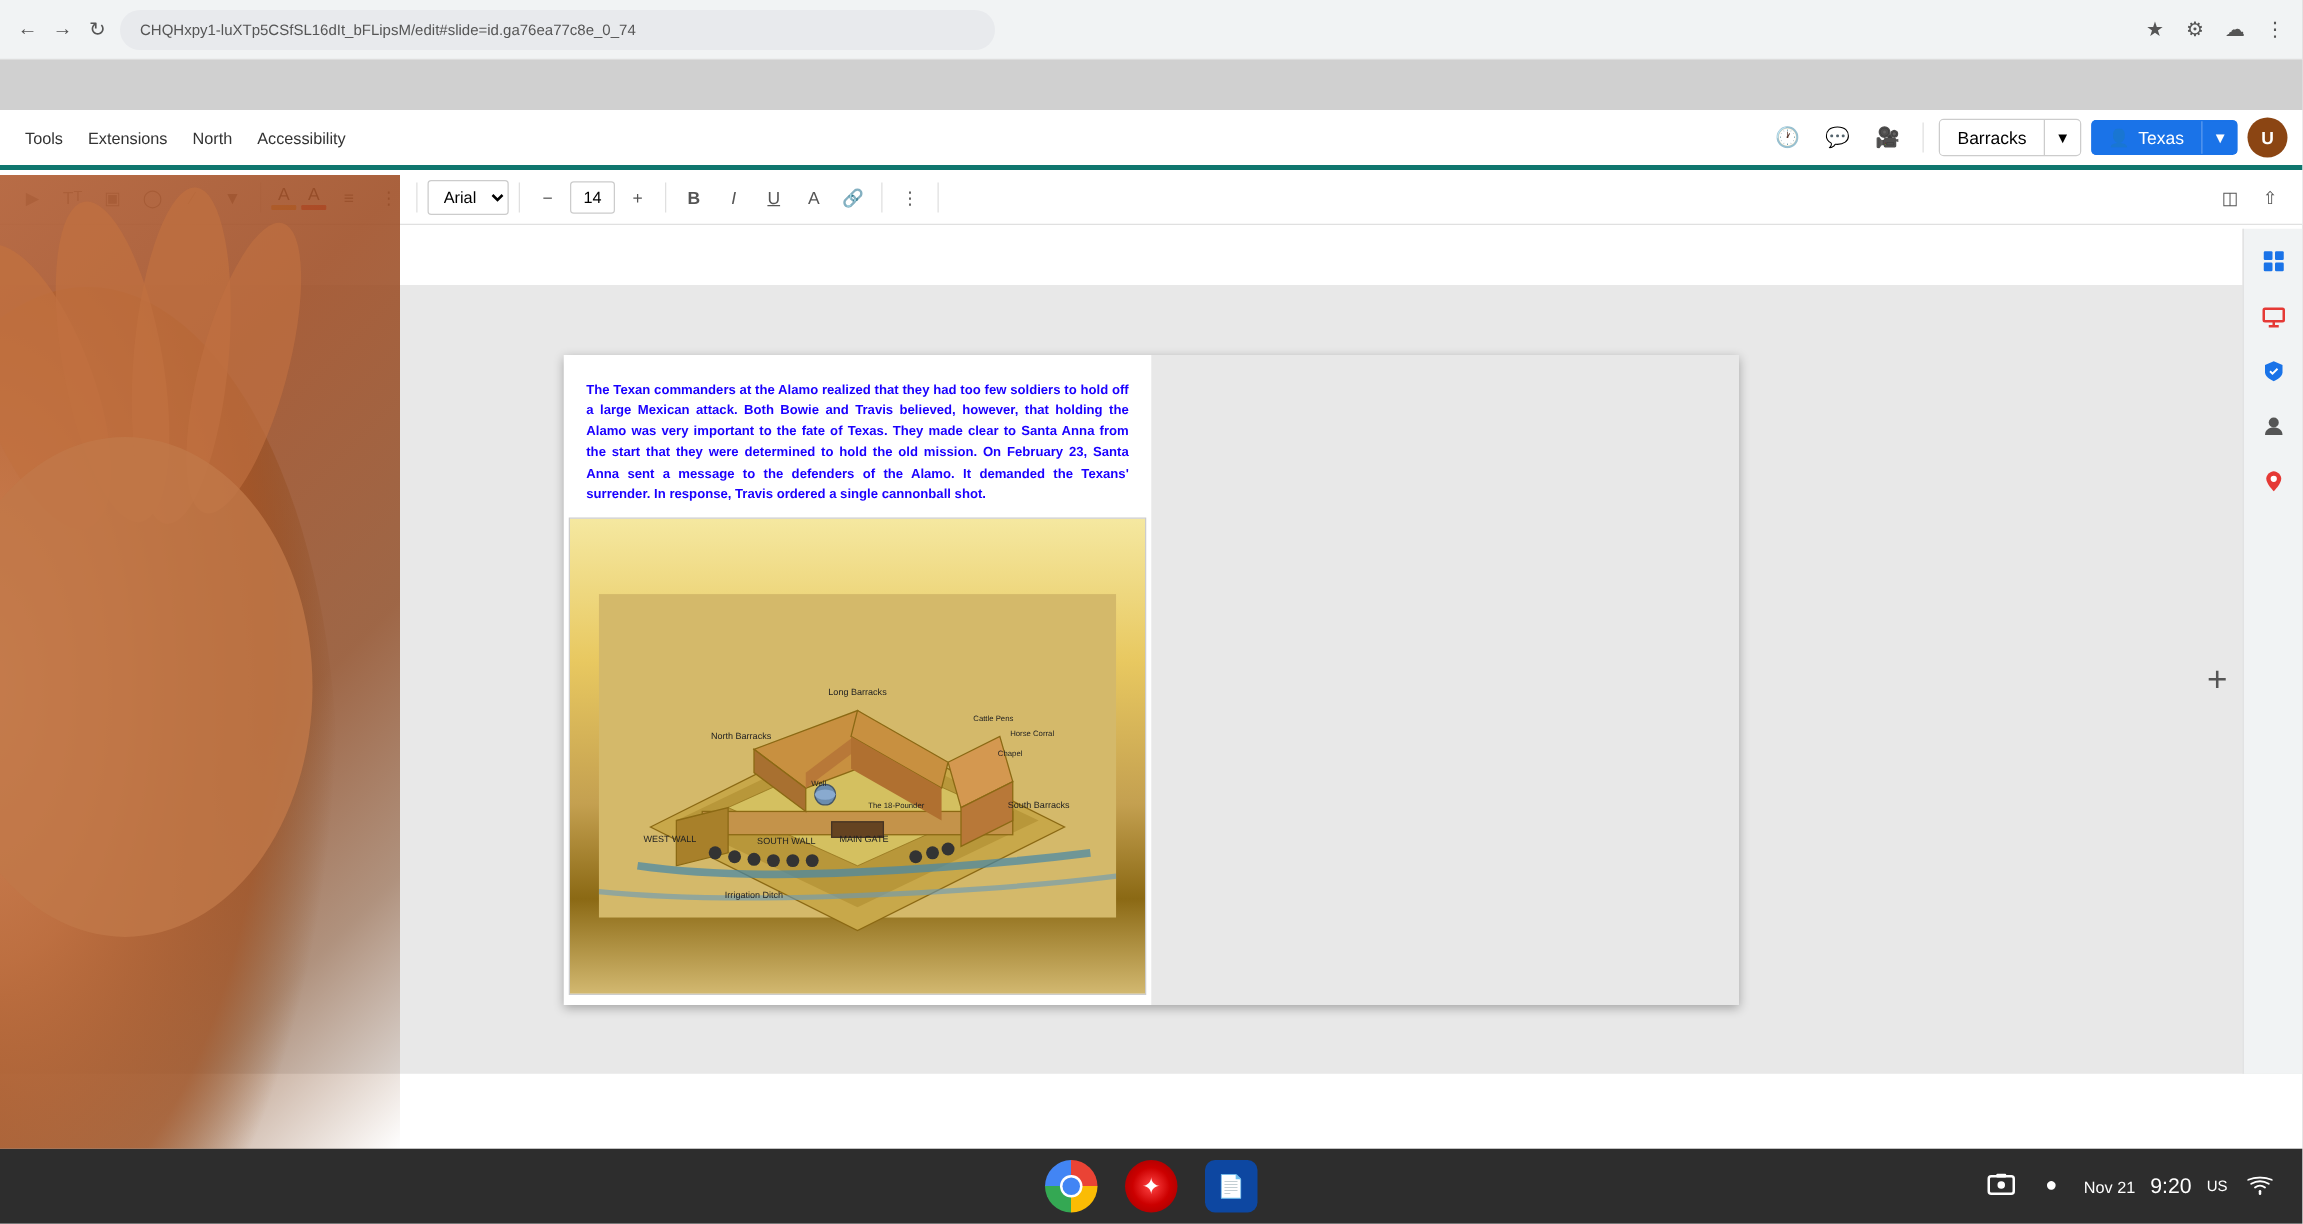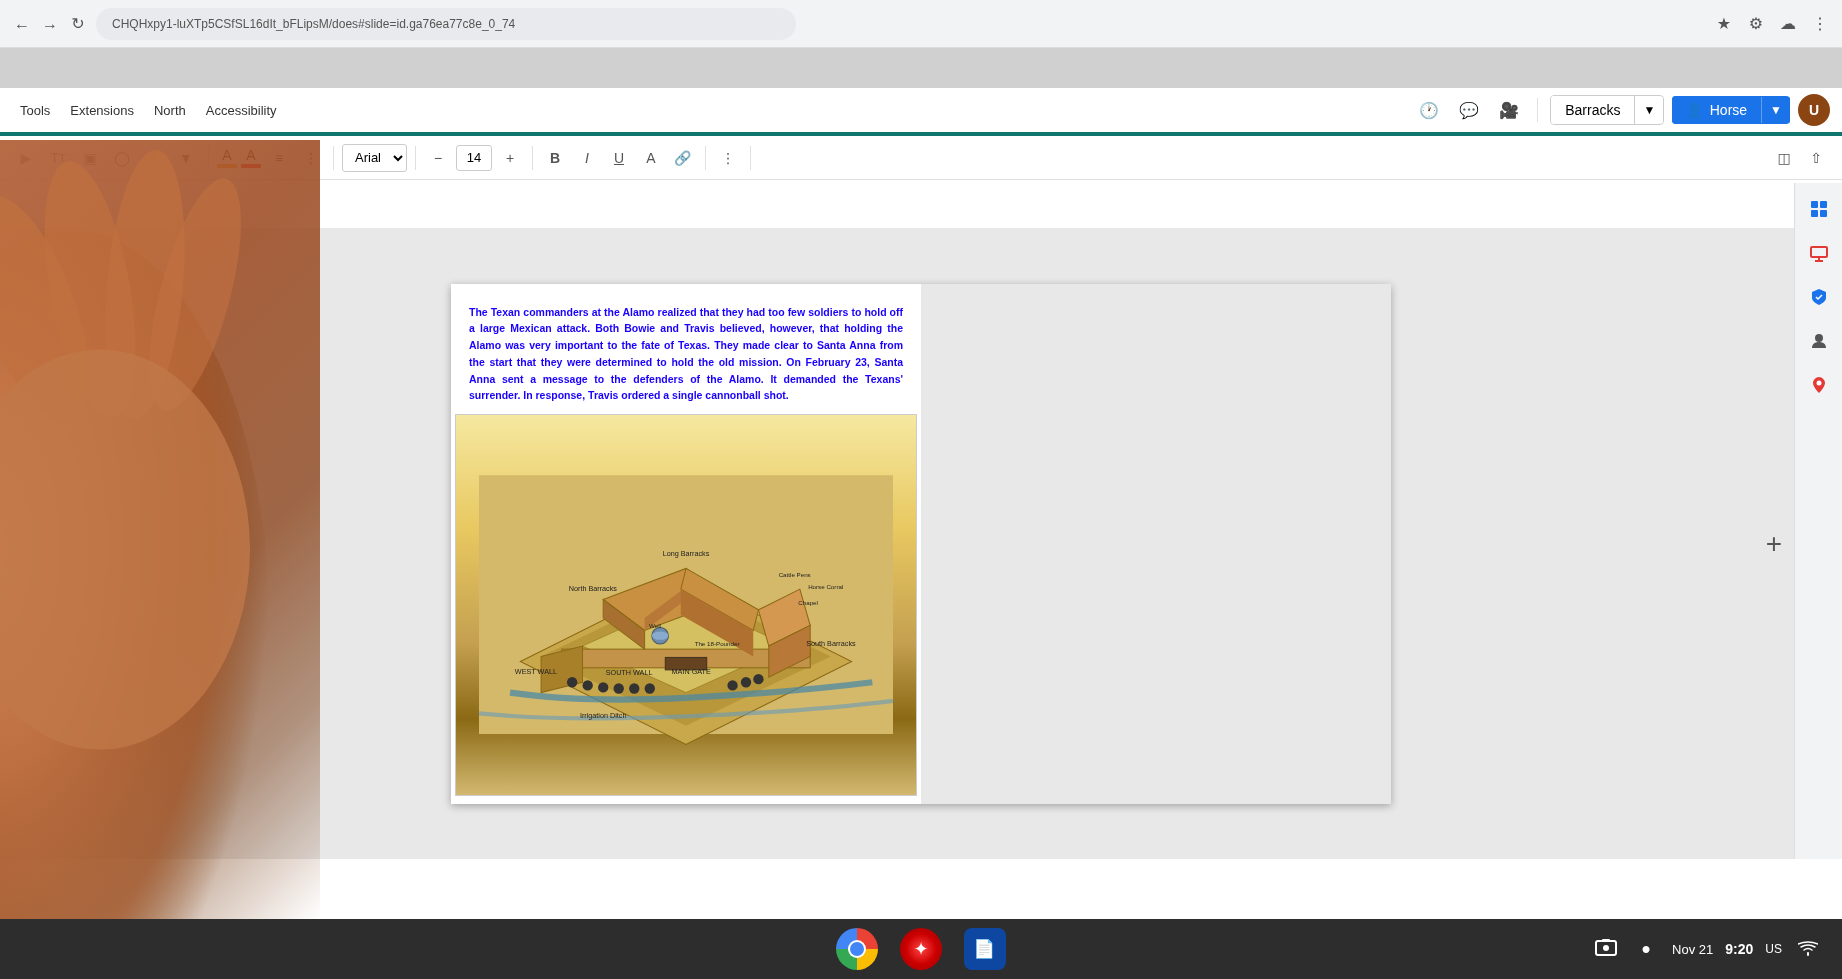--- a/index.html
+++ b/index.html
@@ -485,21 +485,21 @@
   </style>
 </head>
 <body>
 
 <div class="browser-chrome">
   <div class="browser-address-bar">
     <div class="browser-icon">←</div>
     <div class="browser-icon">→</div>
     <div class="browser-icon">↻</div>
     <div class="address-input">
-      <span style="font-size:12px;color:#555;">CHQHxpy1-luXTp5CSfSL16dIt_bFLipsM/does#slide=id.ga76ea77c8e_0_74</span>
+      <span style="font-size:12px;color:#555;">CHQHxpy1-luXTp5CSfSL16dIt_bFLipsM/edit#slide=id.ga76ea77c8e_0_74</span>
     </div>
     <div class="browser-icons">
       <div class="browser-icon">★</div>
       <div class="browser-icon">⚙</div>
       <div class="browser-icon">☁</div>
       <div class="browser-icon">⋮</div>
     </div>
   </div>
 </div>
 
@@ -517,21 +517,21 @@
       <div class="toolbar-icon-btn" title="Comments">💬</div>
       <div class="toolbar-icon-btn" title="Video">🎥</div>
       <div class="toolbar-separator"></div>
       <div style="display:flex; align-items:center; border:1px solid #ccc; border-radius:4px; overflow:hidden;">
         <button class="slideshow-btn" style="border:none; border-right:1px solid #ccc; border-radius:0;">Barracks</button>
         <button style="background:#fff; border:none; padding:6px 8px; cursor:pointer; font-size:12px;">▼</button>
       </div>
       <div style="display:flex; align-items:center; background:#1a73e8; border-radius:4px; overflow:hidden;">
         <button class="share-btn" style="border:none; border-radius:0;">
           <span style="font-size:14px;">👤</span>
-          <span>Horse</span>
+          <span>Texas</span>
         </button>
         <button style="background:#1a73e8; color:#fff; border:none; border-left:1px solid rgba(255,255,255,0.3); padding:6px 8px; cursor:pointer; font-size:12px;">▼</button>
       </div>
       <div class="avatar">U</div>
     </div>
   </div>
 
   <div class="format-toolbar">
     <div class="fmt-btn" title="Select">▶</div>
     <div class="fmt-btn" title="Text">T<sub>T</sub></div>
@@ -731,21 +731,21 @@
   <div class="taskbar-right">
     <div class="taskbar-icon">
       <svg width="24" height="24" viewBox="0 0 24 24" fill="white">
         <rect x="2" y="4" width="20" height="14" rx="2" fill="none" stroke="white" stroke-width="2"></rect>
         <circle cx="12" cy="11" r="3" fill="white"></circle>
         <rect x="8" y="2" width="8" height="3" rx="1" fill="white"></rect>
       </svg>
     </div>
     <div class="taskbar-icon">●</div>
     <span style="color:#fff; font-size:13px; font-weight:500;">Nov 21</span>
-    <span style="color:#fff; font-size:14px; font-weight:700;">9:20</span>
+    <span style="color:#fff; font-size:17px; font-weight:400;">9:20</span>
     <span style="color:#fff; font-size:12px;">US</span>
     <div class="taskbar-icon">
       <svg width="20" height="16" viewBox="0 0 20 16" fill="white">
         <path d="M10 12 L10 14" stroke="white" stroke-width="2" stroke-linecap="round"></path>
         <path d="M6 9 Q10 6 14 9" stroke="white" stroke-width="1.5" fill="none" stroke-linecap="round"></path>
         <path d="M3 6 Q10 2 17 6" stroke="white" stroke-width="1.5" fill="none" stroke-linecap="round"></path>
         <path d="M0 3 Q10 -1 20 3" stroke="white" stroke-width="1.5" fill="none" stroke-linecap="round"></path>
       </svg>
     </div>
   </div>

